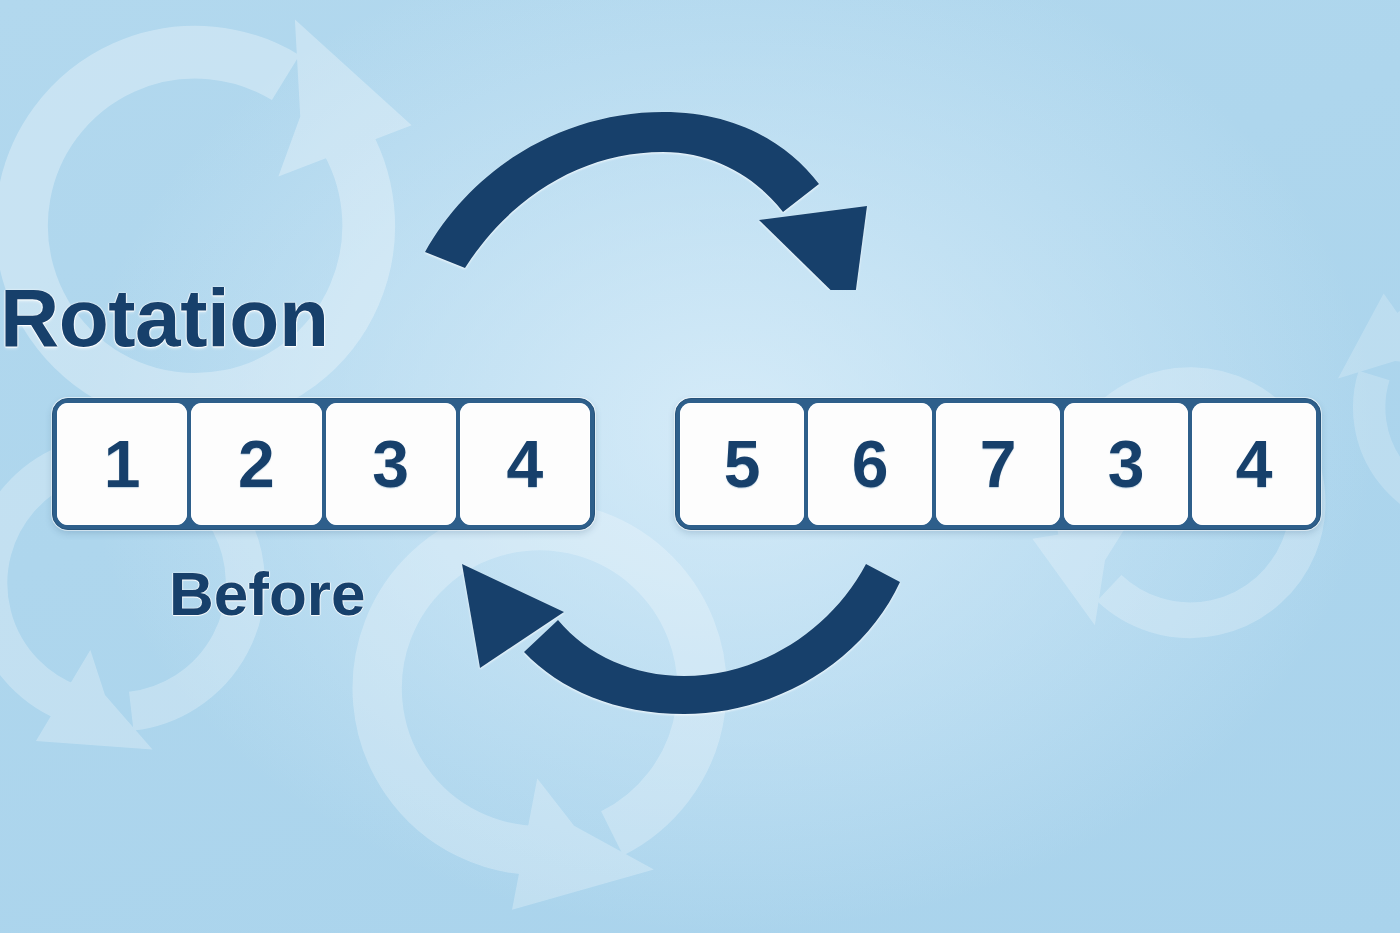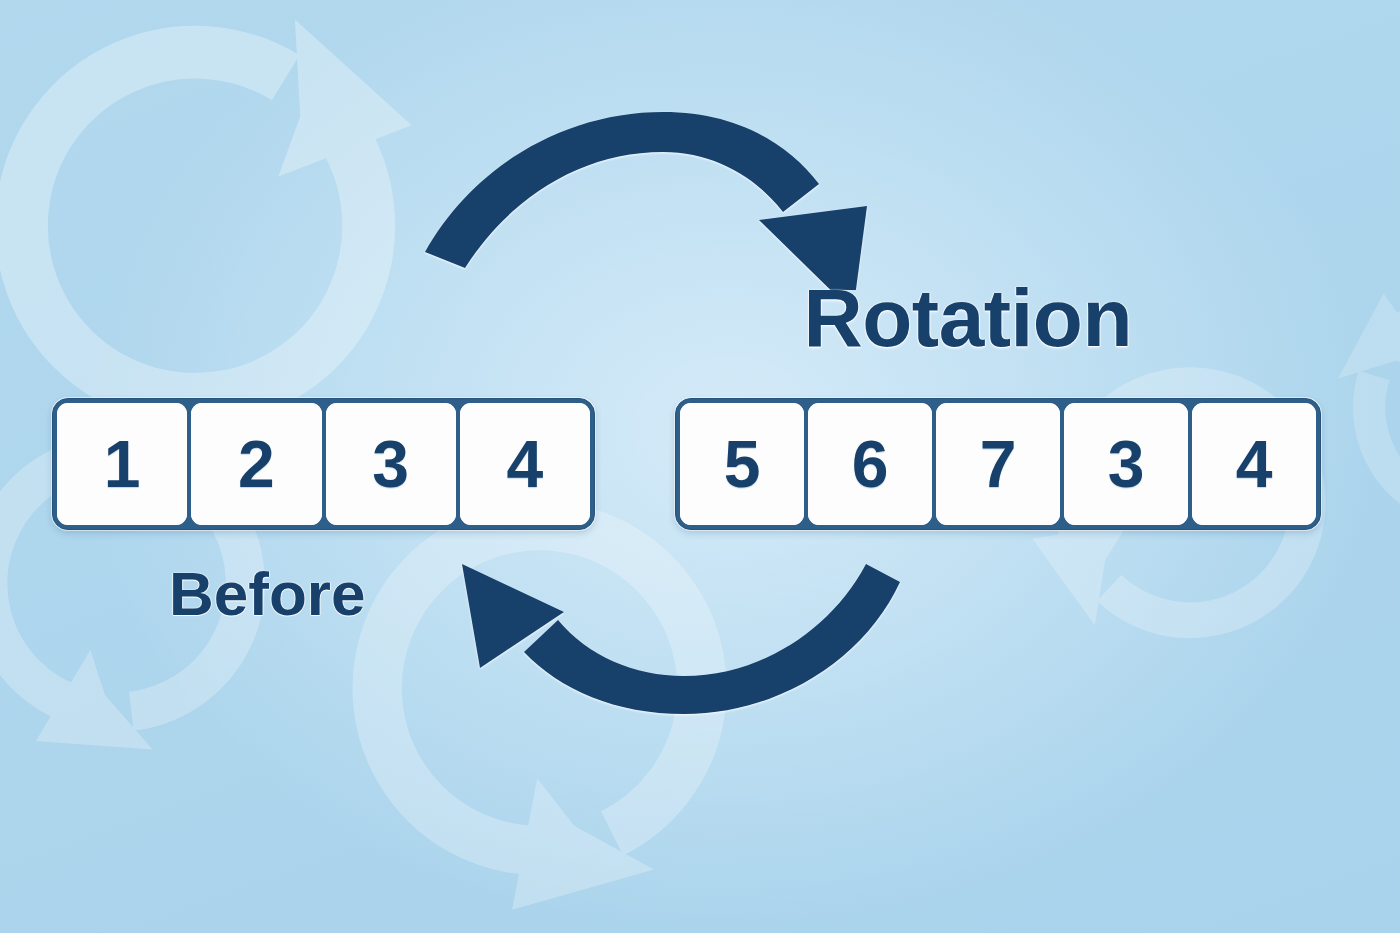--- a/index.html
+++ b/index.html
@@ -42,21 +42,21 @@
   }
   #arrow-top  { left: 415px; top: 100px;  width: 480px; height: 190px; }
   #arrow-bottom { left: 448px; top: 552px; width: 460px; height: 180px; }
 
   
   .headline {
     position: absolute;
     left: 0;
     top: 271px;
     width: 1132px;
-    text-align: right;
+    text-align: left;
     font-size: 82px;
     font-weight: bold;
     letter-spacing: -0.5px;
     color: #17406b;
     text-shadow:
       0 0 2px rgba(255,255,255,0.95),
       0 1px 0 rgba(255,255,255,0.85),
       1px 0 0 rgba(255,255,255,0.55),
       -1px 0 0 rgba(255,255,255,0.55),
       0 2px 3px rgba(255,255,255,0.5);

